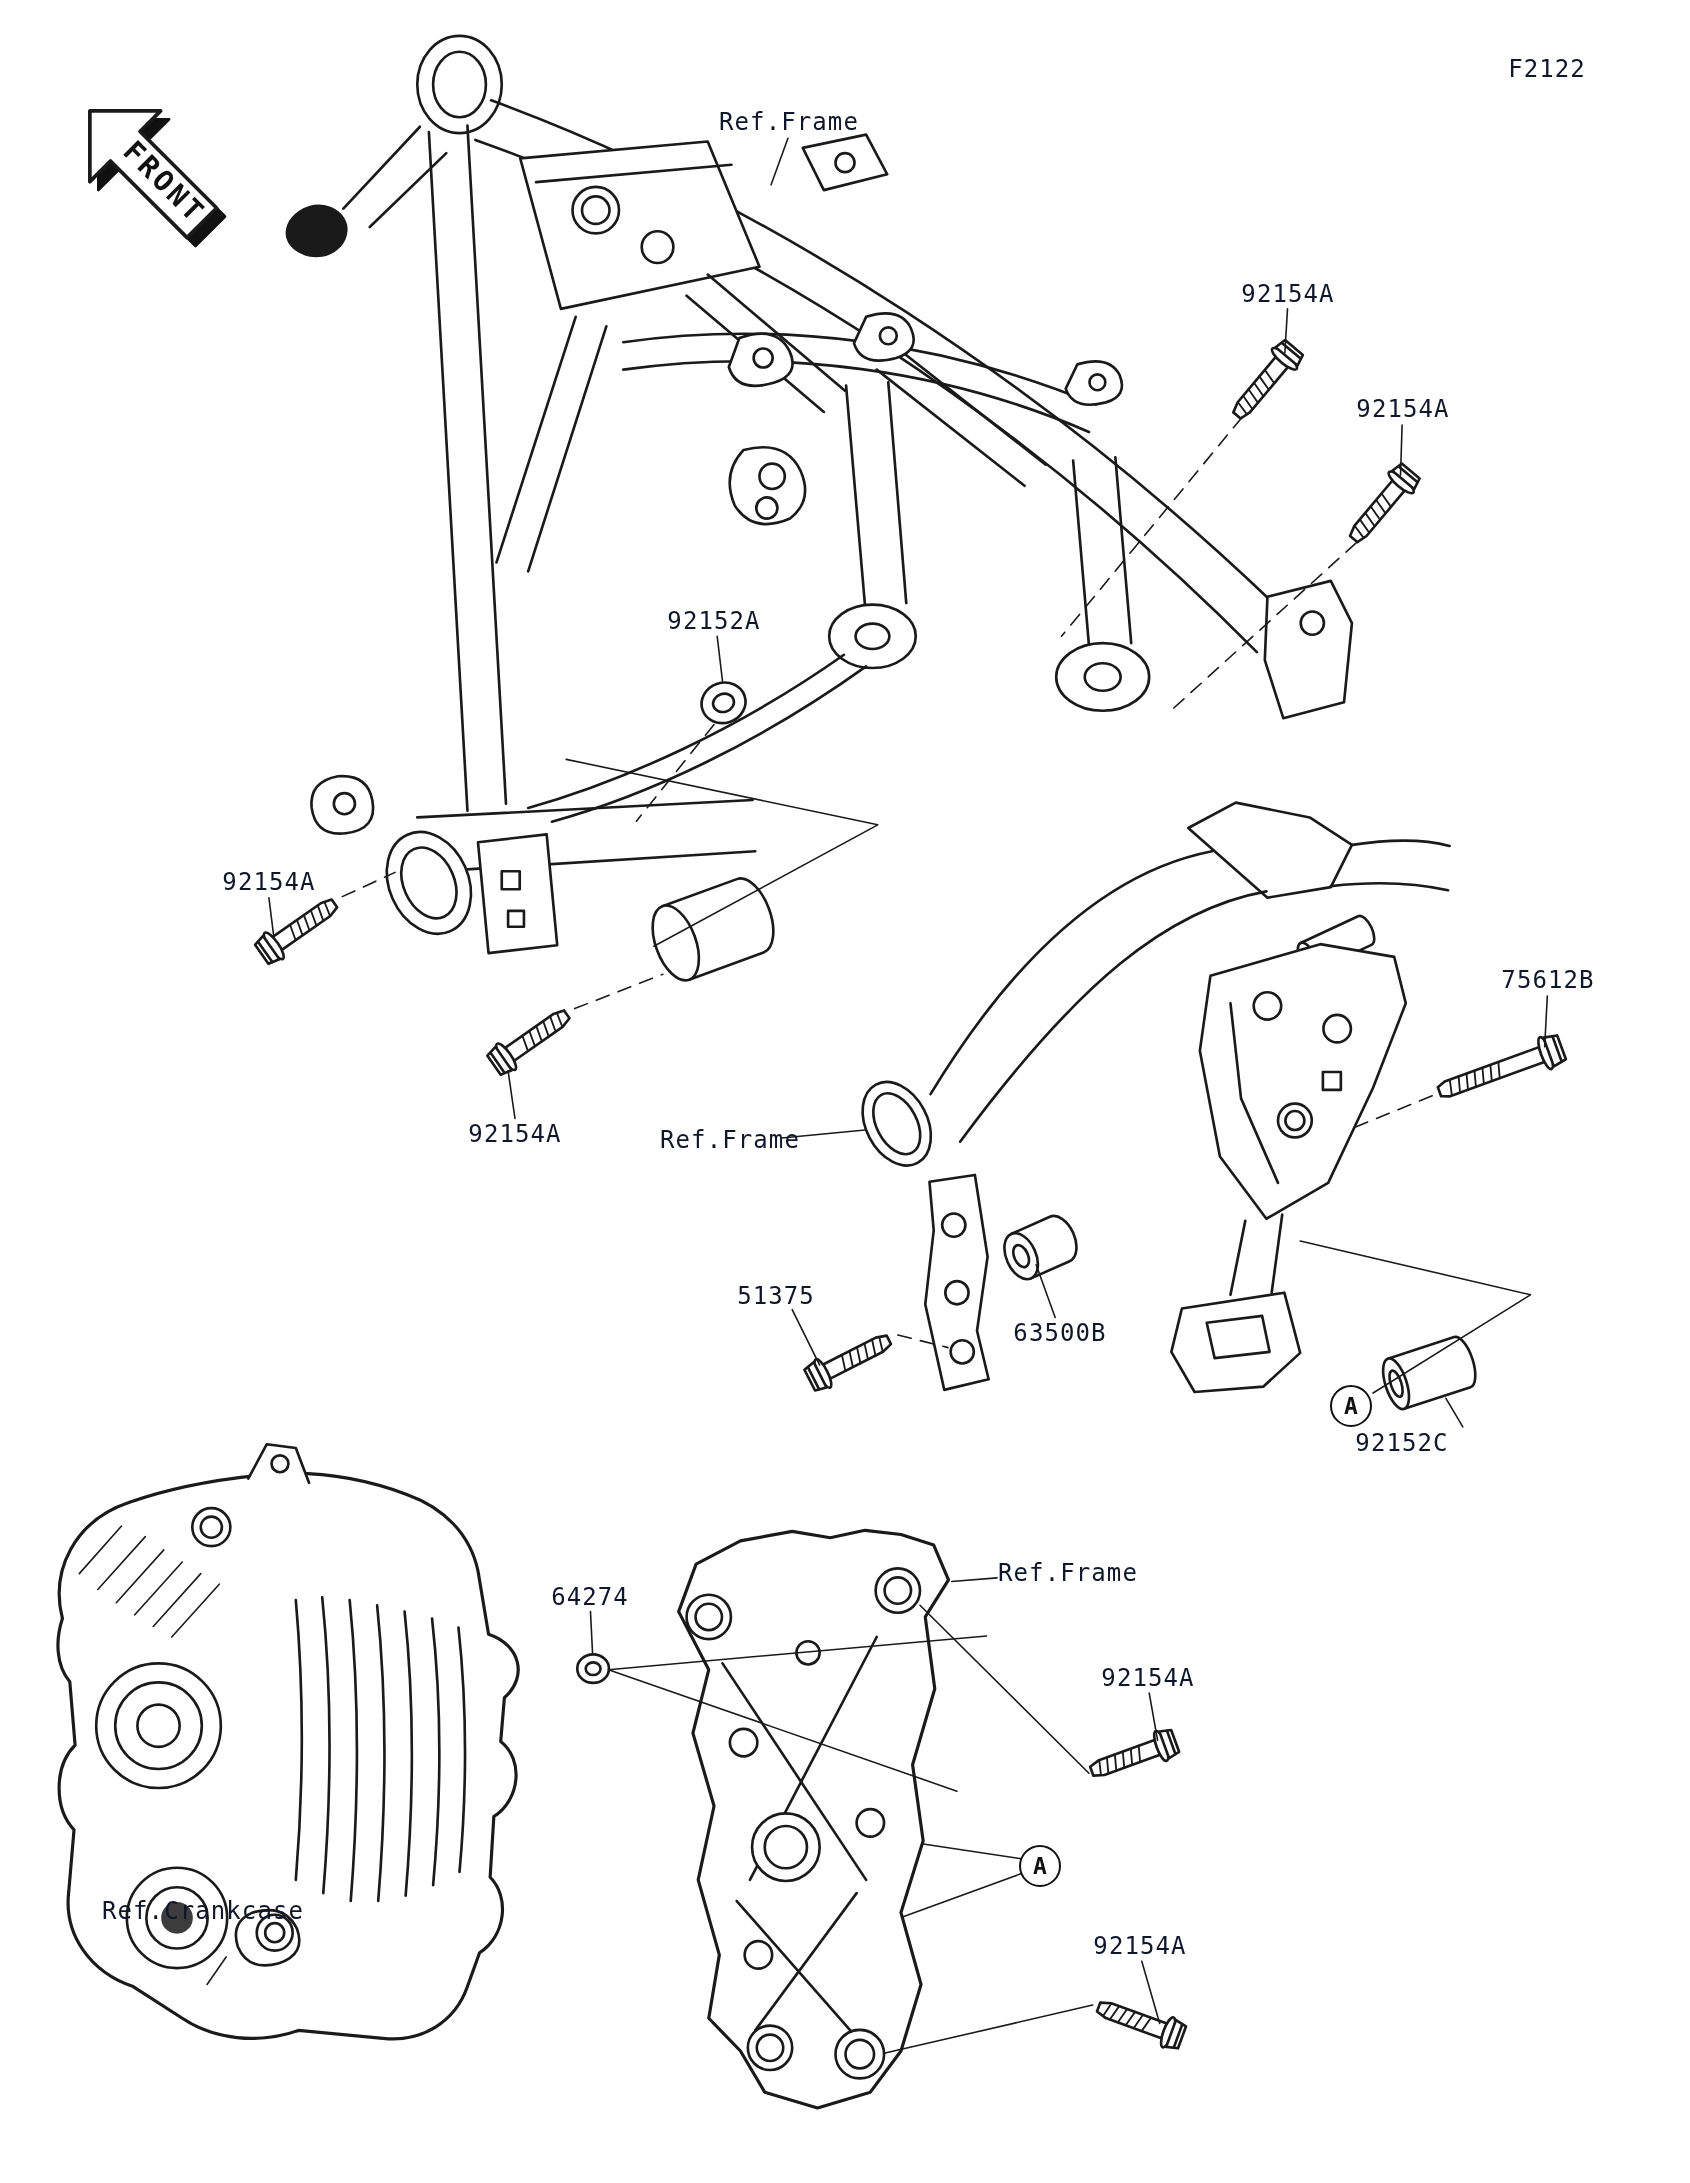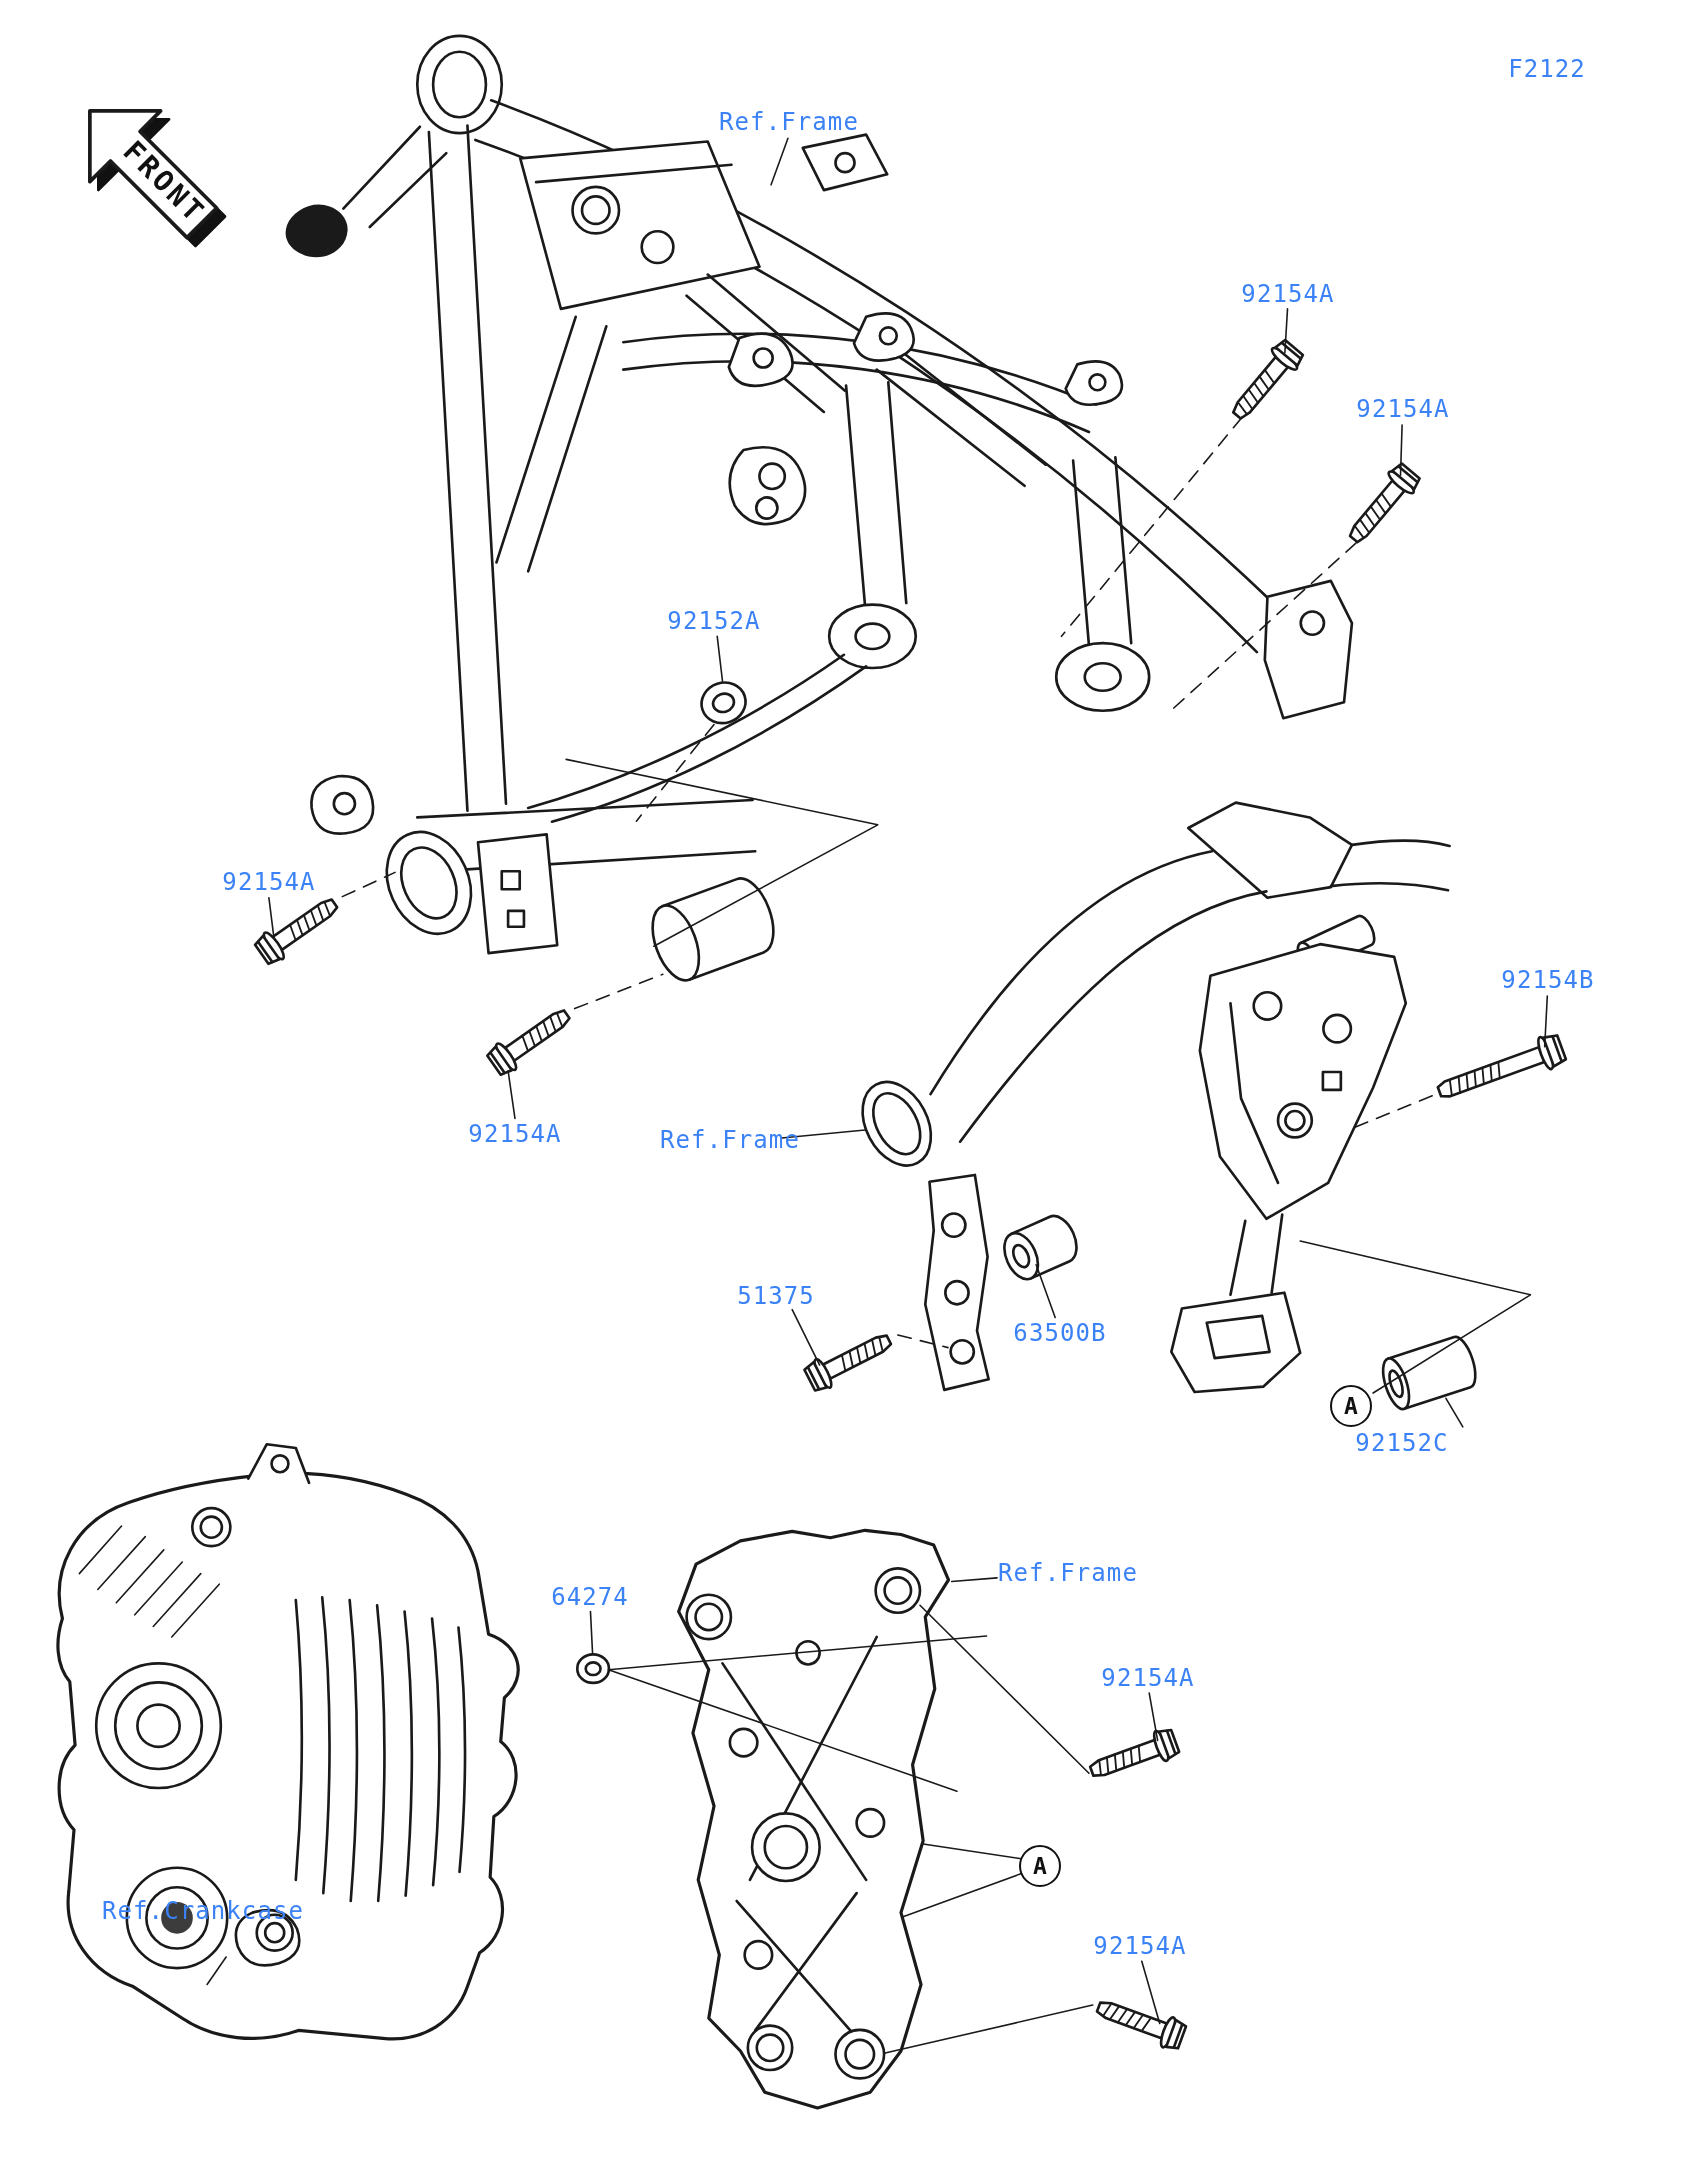--- a/index.html
+++ b/index.html
@@ -12,21 +12,21 @@
     font-family:"DejaVu Sans Mono", monospace;
     color:#111111;
   }
   svg.art { position:absolute; left:0; top:0; }
   .label {
     position:absolute;
     transform:translate(-50%,-50%);
     font-size:24px;
     line-height:1;
     white-space:nowrap;
-    color:#3b82f6;
+    color:#0f172a;
     letter-spacing:1.1px;
   }
   .marker {
     position:absolute;
     width:38px; height:38px;
     border:2.6px solid #111111;
     border-radius:50%;
     background:#ffffff;
     display:flex; align-items:center; justify-content:center;
     font-size:23px; font-weight:bold;
@@ -309,21 +309,21 @@
 
   <div class="label" style="left:1547px; top:69px;">F2122</div>
 
   <div class="label" style="left:789px; top:122px;">Ref.Frame</div>
   <div class="label" style="left:1288px; top:294px;">92154A</div>
   <div class="label" style="left:1403px; top:409px;">92154A</div>
   <div class="label" style="left:714px; top:621px;">92152A</div>
   <div class="label" style="left:269px; top:882px;">92154A</div>
   <div class="label" style="left:515px; top:1134px;">92154A</div>
   <div class="label" style="left:730px; top:1140px;">Ref.Frame</div>
-  <div class="label" style="left:1548px; top:980px;">92154B</div>
+  <div class="label" style="left:1548px; top:980px;">75612B</div>
   <div class="label" style="left:776px; top:1296px;">51375</div>
   <div class="label" style="left:1060px; top:1333px;">63500B</div>
   <div class="label" style="left:1402px; top:1443px;">92152C</div>
   <div class="label" style="left:590px; top:1597px;">64274</div>
   <div class="label" style="left:1068px; top:1573px;">Ref.Frame</div>
   <div class="label" style="left:1148px; top:1678px;">92154A</div>
   <div class="label" style="left:1140px; top:1946px;">92154A</div>
   <div class="label" style="left:203px; top:1911px;">Ref.Crankcase</div>
 
   <div class="marker" style="left:1351px; top:1406px;">A</div>

